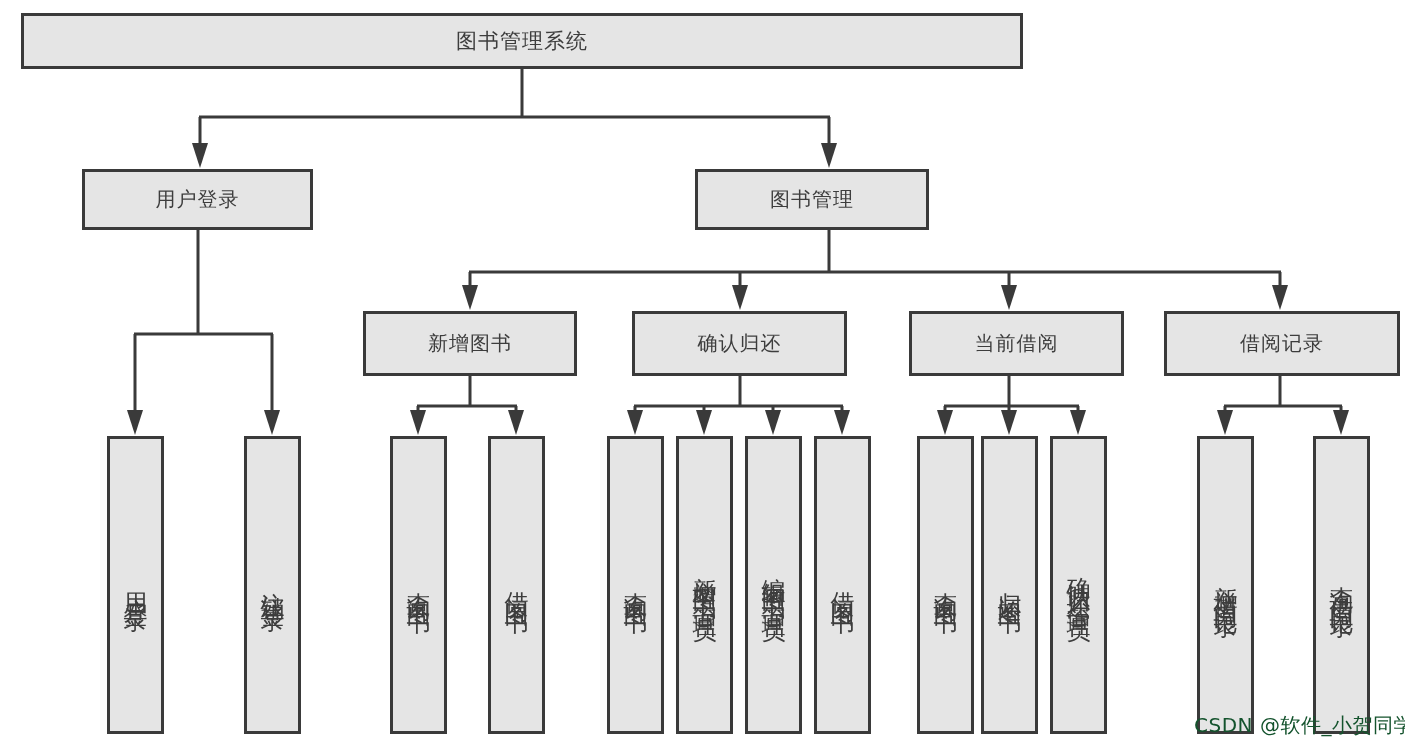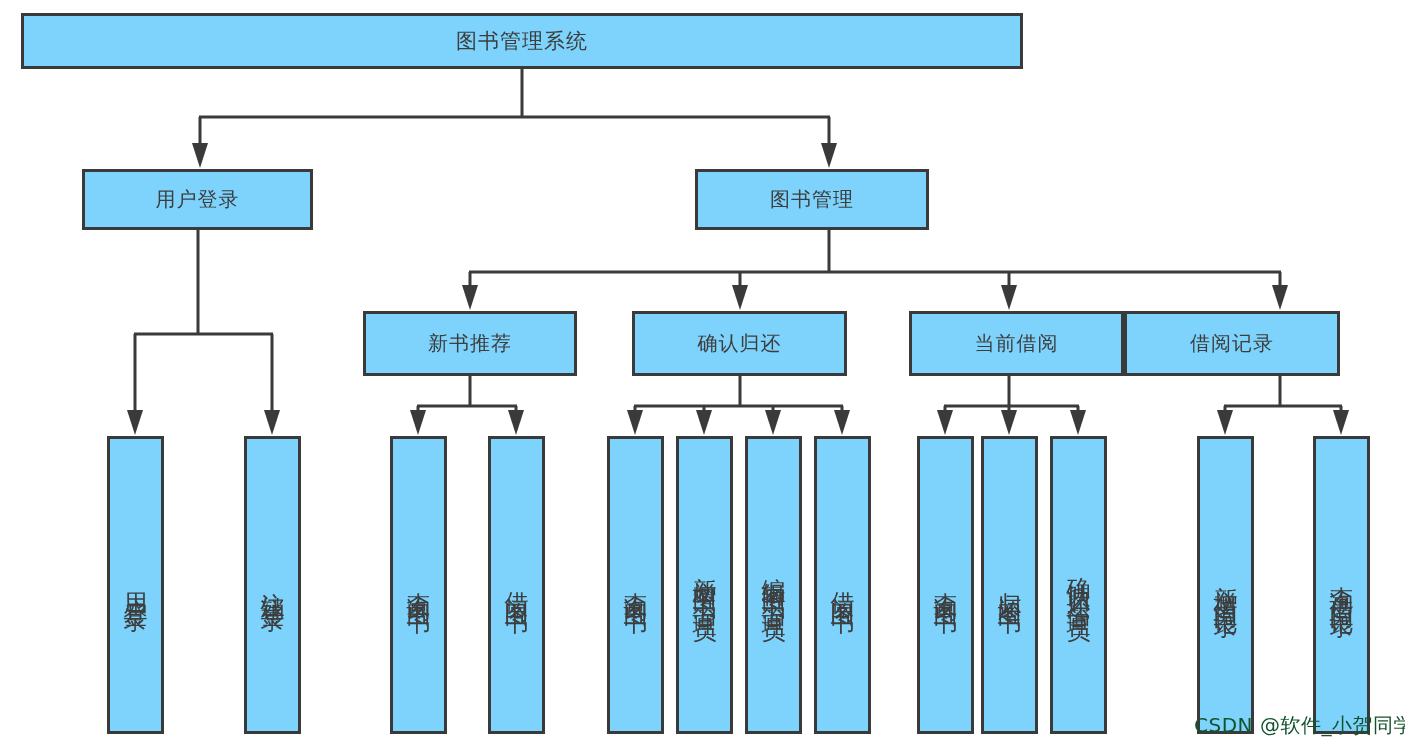--- a/index.html
+++ b/index.html
@@ -12,21 +12,21 @@
     overflow: hidden;
   }
   #connector-svg {
     position: absolute;
     left: 0; top: 0;
     width: 1405px; height: 747px;
   }
   .box {
     position: absolute;
     box-sizing: border-box;
-    background: #7dd3fc;
+    background: #e5e5e5;
     border: 3px solid #3a3a3a;
     color: #3d3d3d;
     display: flex;
     align-items: center;
     justify-content: center;
     text-align: center;
   }
   .hbox {
     font-size: 20px;
     letter-spacing: 1px;
@@ -91,24 +91,24 @@
       <polygon points="1070,410 1086,410 1078,435" fill="#3a3a3a"></polygon>
       <polygon points="1217,410 1233,410 1225,435" fill="#3a3a3a"></polygon>
       <polygon points="1333,410 1349,410 1341,435" fill="#3a3a3a"></polygon>
     </svg>
 
   <div class="box hbox root-box" style="left:21px; top:13px; width:1002px; height:56px;">图书管理系统</div>
 
   <div class="box hbox" style="left:82px; top:169px; width:231px; height:61px;">用户登录</div>
   <div class="box hbox" style="left:695px; top:169px; width:234px; height:61px;">图书管理</div>
 
-  <div class="box hbox l3" style="left:363px; width:214px;">新书推荐</div>
+  <div class="box hbox l3" style="left:363px; width:214px;">新增图书</div>
   <div class="box hbox l3" style="left:632px; width:215px;">确认归还</div>
   <div class="box hbox l3" style="left:902px; width:215px;margin-left:7px;">当前借阅</div>
-  <div class="box hbox l3" style="left:1124px; width:216px;">借阅记录</div>
+  <div class="box hbox l3" style="left:1164px; width:236px;">借阅记录</div>
 
   <div class="box vbox" style="left:107px;">用户登录</div>
   <div class="box vbox" style="left:244px;">注销登录</div>
 
   <div class="box vbox" style="left:390px;">查询图书</div>
   <div class="box vbox" style="left:488px;">借阅图书</div>
 
   <div class="box vbox" style="left:607px;">查询图书</div>
   <div class="box vbox" style="left:676px;">新增图书（管理员）</div>
   <div class="box vbox" style="left:745px;">编辑图书（管理员）</div>

